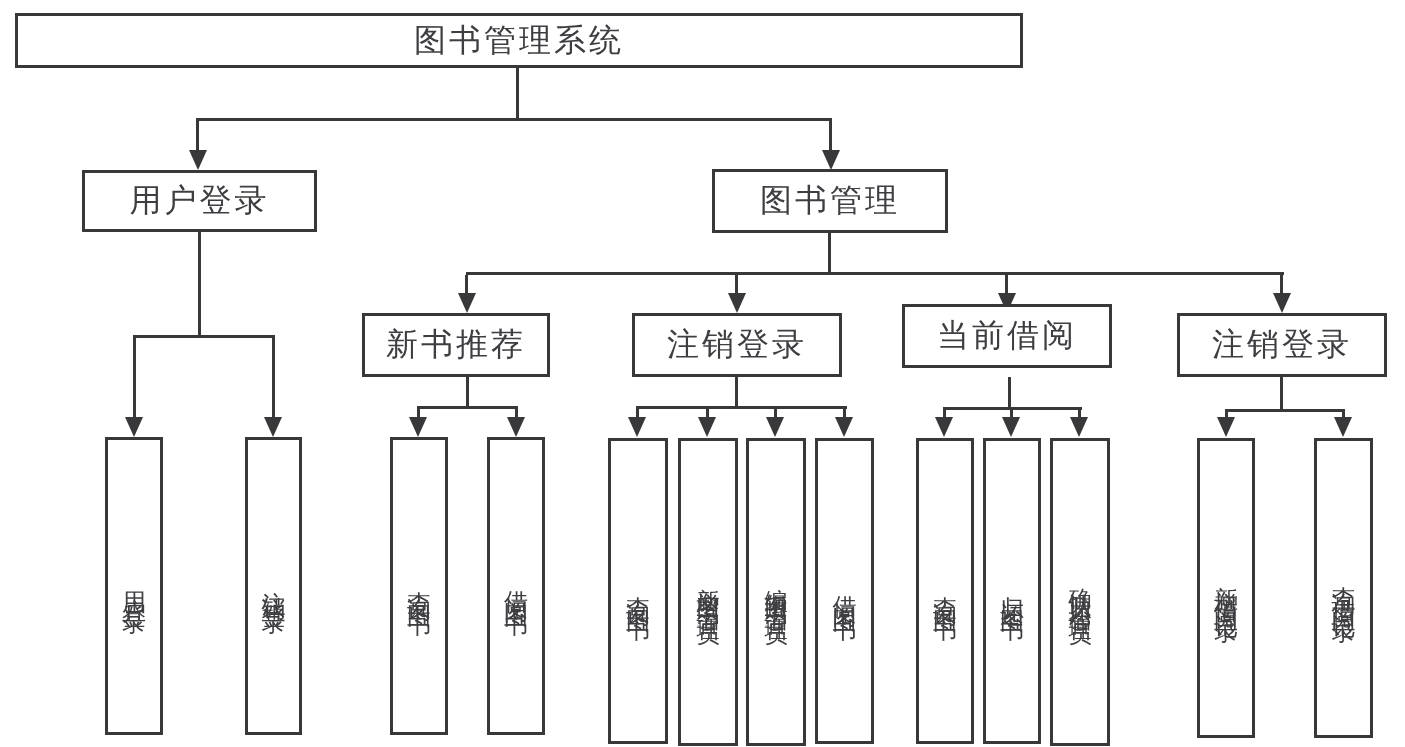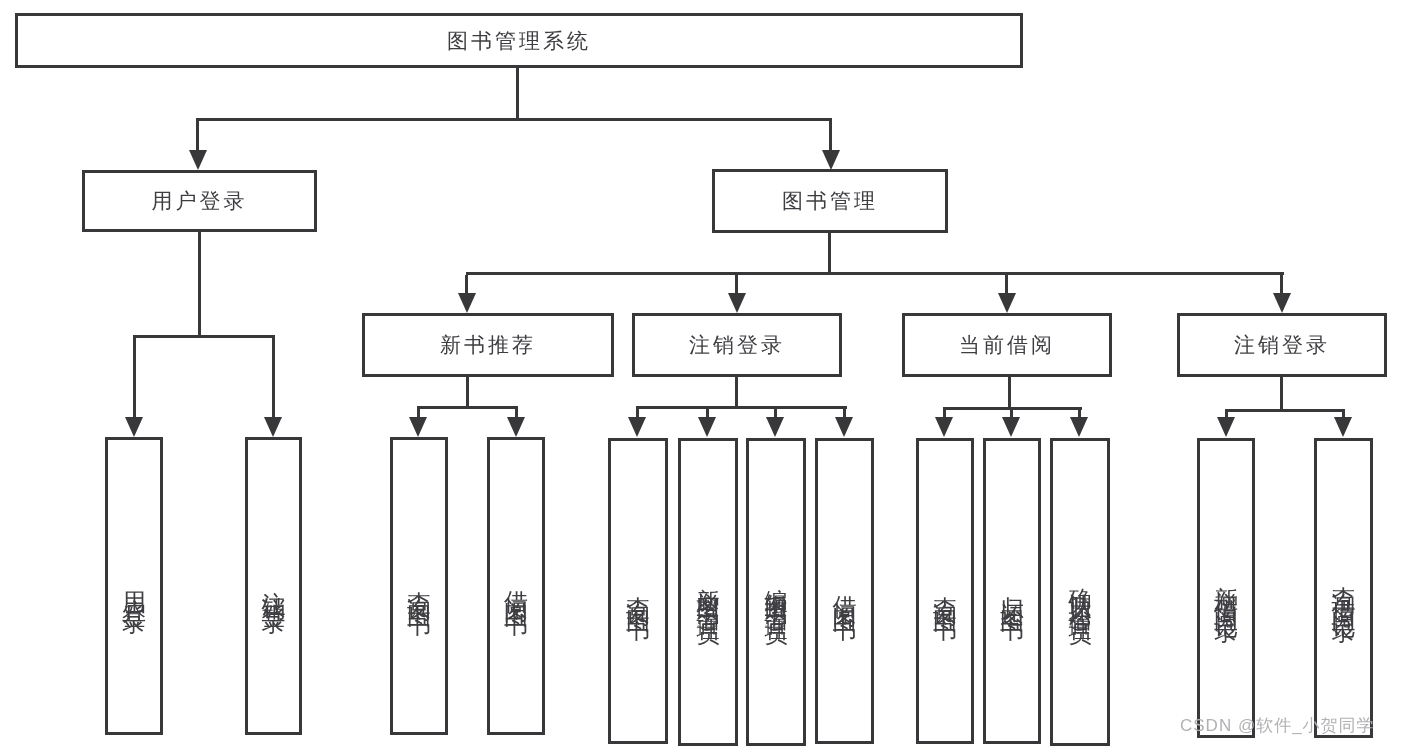--- a/index.html
+++ b/index.html
@@ -16,21 +16,21 @@
     overflow:hidden;
     font-family:"Liberation Sans",sans-serif;
   }
   
   .hbox{
     position:absolute;
     box-sizing:border-box;
     background:var(--bg);
     border:3px solid var(--line);
     display:flex;align-items:center;justify-content:center;
-    font-size:21px;letter-spacing:3px;color:var(--text);
+    font-size:32px;letter-spacing:3px;color:var(--text);
     white-space:nowrap;
   }
   
   .vbox{
     position:absolute;
     box-sizing:border-box;
     background:var(--bg);
     border:3px solid var(--line);
     display:flex;align-items:center;justify-content:center;
   }
@@ -99,27 +99,27 @@
   <div class="seg" style="left:466px;top:272px;width:818px;height:3px;"></div>
   <div class="seg" style="left:465px;top:275px;width:3px;height:20px;"></div>
   <div class="seg" style="left:735px;top:275px;width:3px;height:20px;"></div>
   <div class="seg" style="left:1005px;top:275px;width:3px;height:20px;"></div>
   <div class="seg" style="left:1280px;top:275px;width:3px;height:20px;"></div>
   <div class="head" style="left:458px;top:293px;"></div>
   <div class="head" style="left:728px;top:293px;"></div>
   <div class="head" style="left:998px;top:293px;"></div>
   <div class="head" style="left:1273px;top:293px;"></div>
 
-  <div class="hbox" style="left:362px;top:313px;width:252px;height:64px;">
+  <div class="hbox" style="left:362px;top:313px;width:188px;height:64px;">
     <span>新书推荐</span>
   </div>
   <div class="hbox" style="left:632px;top:313px;width:210px;height:64px;">
     <span>注销登录</span>
   </div>
-  <div class="hbox" style="left:902px;top:313px;width:210px;height:64px;">
+  <div class="hbox" style="left:902px;top:304px;width:210px;height:64px;">
     <span>当前借阅</span>
   </div>
   <div class="hbox" style="left:1177px;top:313px;width:210px;height:64px;">
     <span>注销登录</span>
   </div>
 
   <div class="seg" style="left:466px;top:377px;width:3px;height:29px;"></div>
   <div class="seg" style="left:417px;top:406px;width:101px;height:3px;"></div>
   <div class="seg" style="left:417px;top:409px;width:3px;height:10px;"></div>
   <div class="seg" style="left:515px;top:409px;width:3px;height:10px;"></div>
@@ -183,15 +183,14 @@
   <div class="head" style="left:1217px;top:417px;"></div>
   <div class="head" style="left:1334px;top:417px;"></div>
 
   <div class="vbox" style="left:1197px;top:438px;width:58px;height:300px;">
     <span class="vtext">新增借阅记录</span>
   </div>
   <div class="vbox" style="left:1314px;top:438px;width:59px;height:300px;">
     <span class="vtext">查询借阅记录</span>
   </div>
 
-  <div class="watermark">CSDN @软件_小贺同学</div>
 
 </div>
 
 </body></html>

